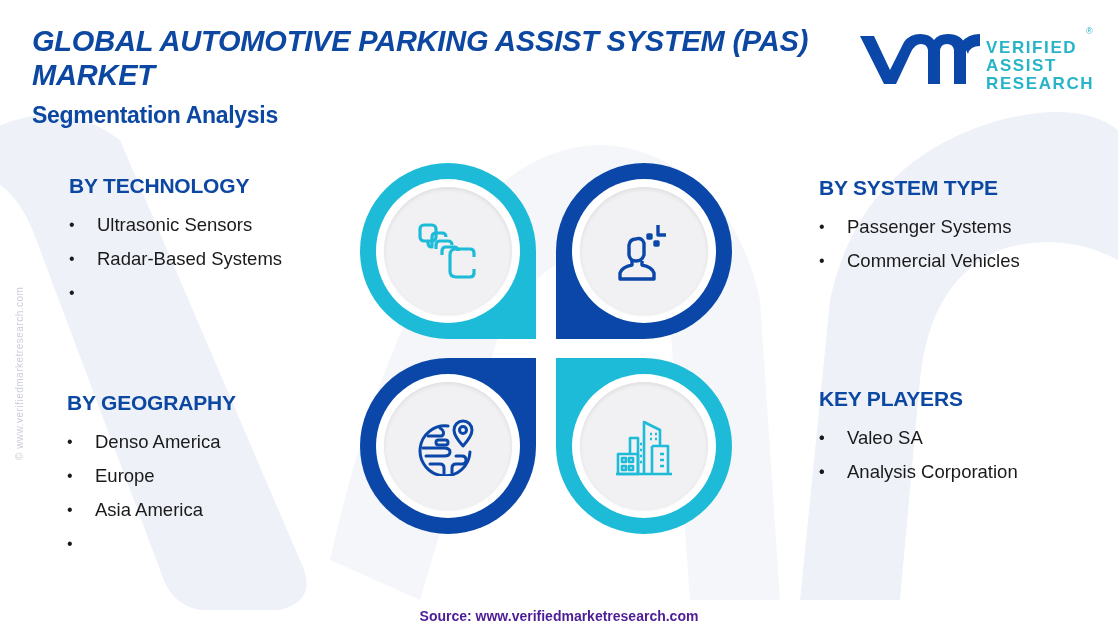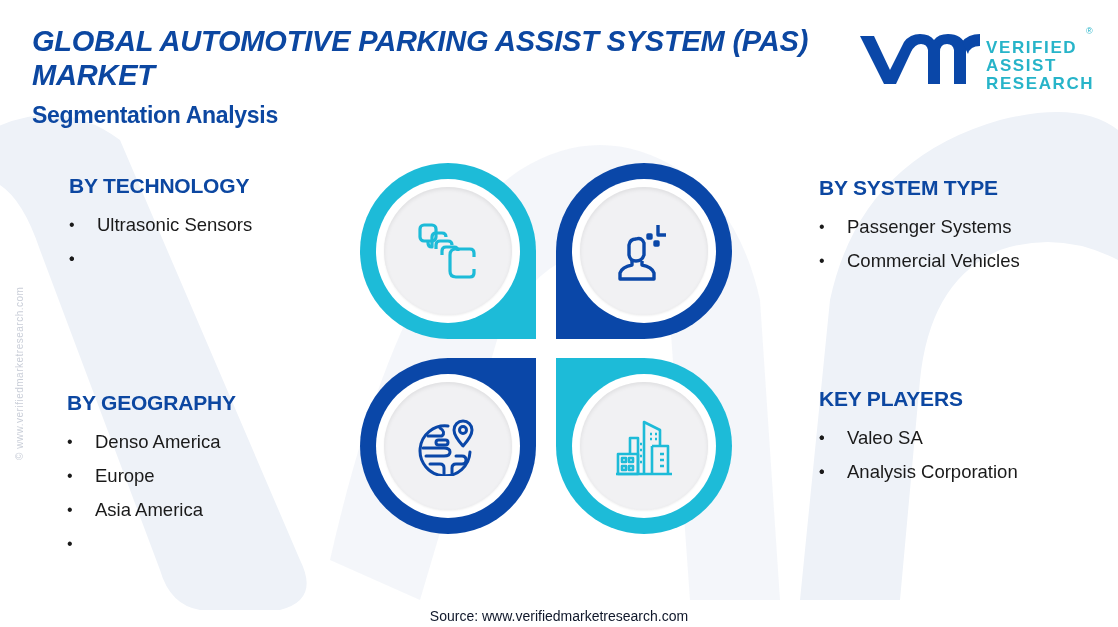--- a/index.html
+++ b/index.html
@@ -60,21 +60,21 @@
     background: #ffffff;
   }
   .quad .inner {
     position: absolute; left: 24px; top: 24px; width: 128px; height: 128px; border-radius: 50%;
     background: #f1f1f3; box-shadow: inset 0 2px 4px rgba(0,0,0,0.08), 0 1px 2px rgba(0,0,0,0.06);
   }
   .quad .icon { position: absolute; left: 58px; top: 58px; width: 60px; height: 60px; }
 
   .source {
     position: absolute; left: 0; width: 1118px; top: 608px; text-align: center; z-index: 2;
-    font-size: 14px; font-weight: normal; color: #0f172a;
+    font-size: 14px; font-weight: bold; color: #4c1d95;
   }
 </style>
 </head>
 <body>
 
 <svg class="bg-watermark" viewBox="0 0 1118 627">
   <path d="M-10 130 Q60 95 120 140 L300 560 Q320 600 280 610 L200 610 Q170 605 160 570 L40 250 Q20 190 -10 180 Z" fill="#eef2f8"></path>
   <path d="M330 560 Q400 250 520 170 Q600 120 680 170 Q740 210 760 300 L780 600 L690 600 L670 320 Q650 250 600 250 Q540 255 500 330 L420 600 Z" fill="#f1f4f9" opacity="0.8"></path>
   <path d="M800 600 L830 300 Q860 160 1000 120 Q1080 100 1118 130 L1118 260 Q1060 230 1000 250 Q930 280 920 380 L900 600 Z" fill="#eef2f8"></path>
 </svg>
@@ -94,21 +94,21 @@
     <div>ASSIST</div>
     <div>RESEARCH</div>
   </div>
   <span class="logo-reg">®</span>
 </div>
 
 <div class="segment seg-tech">
   <h2>BY TECHNOLOGY</h2>
   <ul>
     <li><span class="bullet">•</span><span>Ultrasonic Sensors</span></li>
-    <li><span class="bullet">•</span></li>
+    <li><span class="bullet">•</span><span>Radar-Based Systems</span></li>
     <li><span class="bullet">•</span></li>
   </ul>
 </div>
 
 <div class="segment seg-geo">
   <h2>BY GEOGRAPHY</h2>
   <ul>
     <li><span class="bullet">•</span><span>Denso America</span></li>
     <li><span class="bullet">•</span><span>Europe</span></li>
     <li><span class="bullet">•</span><span>Asia America</span></li>

